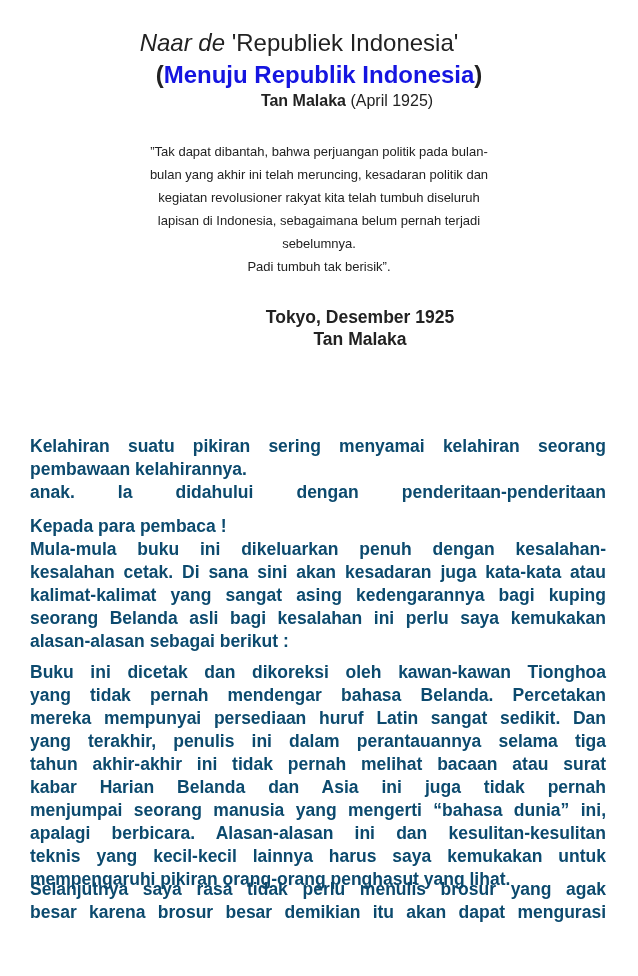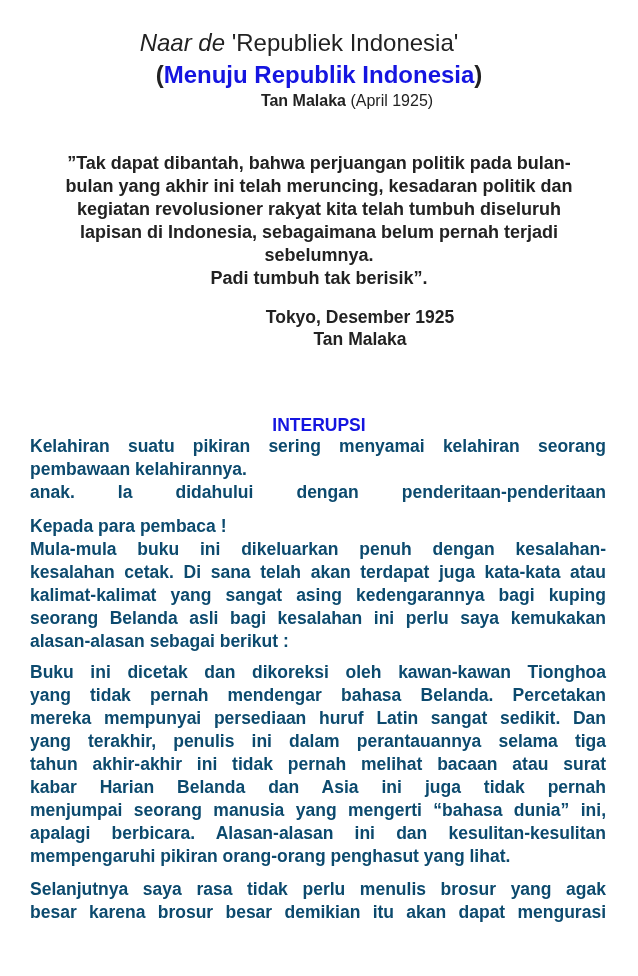--- a/index.html
+++ b/index.html
@@ -17,22 +17,22 @@
     position: absolute; top: 60px; left: 0; width: 638px; text-align: center;
     font-size: 24px; line-height: 30px; font-weight: bold; color: #222;
   }
   .title2 .blue { color: #1515e0; }
   .title3 {
     position: absolute; top: 91px; left: 0; width: 638px; text-align: center;
     font-size: 16px; line-height: 20px; color: #222; padding-left: 28px;
   }
   .title3 b { font-weight: bold; }
   .quote {
-    position: absolute; top: 152px; left: 36px; width: 566px; text-align: center;
-    font-size: 18px; line-height: 23px; font-weight: bold; color: #222;
+    position: absolute; top: 140px; left: 36px; width: 566px; text-align: center;
+    font-size: 13px; line-height: 23px; font-weight: normal; color: #222;
   }
   .sign {
     position: absolute; top: 306px; left: 0; width: 638px; text-align: center;
     font-size: 17.5px; line-height: 22px; font-weight: bold; color: #222; margin-left: 41px;
   }
   .section-head {
     position: absolute; top: 414px; left: 0; width: 638px; text-align: center;
     font-size: 17.5px; line-height: 22px; font-weight: bold; color: #1515e0;
   }
   .para {
@@ -65,46 +65,46 @@
     <span class="nl">lapisan di Indonesia, sebagaimana belum pernah terjadi</span>
     <span class="nl">sebelumnya.</span>
     <span class="nl">Padi tumbuh tak berisik”.</span>
   </div>
 
   <div class="sign">
     <span class="nl">Tokyo, Desember 1925</span>
     <span class="nl">Tan Malaka</span>
   </div>
 
-  <div class="section-head">INTERUPSI</div>
 
   <div class="para p1">
     <span class="nl just">Kelahiran suatu pikiran sering menyamai kelahiran seorang</span>
     <span class="nl last">pembawaan kelahirannya.</span>
     <span class="nl just">anak. Ia didahului dengan penderitaan-penderitaan</span>
   </div>
 
   <div class="para p2">
     <span class="nl last">Kepada para pembaca !</span>
     <span class="nl just">Mula-mula buku ini dikeluarkan penuh dengan kesalahan-</span>
-    <span class="nl just">kesalahan cetak. Di sana telah akan terdapat juga kata-kata atau</span>
+    <span class="nl just">kesalahan cetak. Di sana sini akan kesadaran juga kata-kata atau</span>
     <span class="nl just">kalimat-kalimat yang sangat asing kedengarannya bagi kuping</span>
     <span class="nl just">seorang Belanda asli bagi kesalahan ini perlu saya kemukakan</span>
     <span class="nl last">alasan-alasan sebagai berikut :</span>
   </div>
 
   <div class="para p3">
     <span class="nl just">Buku ini dicetak dan dikoreksi oleh kawan-kawan Tionghoa</span>
     <span class="nl just">yang tidak pernah mendengar bahasa Belanda. Percetakan</span>
     <span class="nl just">mereka mempunyai persediaan huruf Latin sangat sedikit. Dan</span>
     <span class="nl just">yang terakhir, penulis ini dalam perantauannya selama tiga</span>
     <span class="nl just">tahun akhir-akhir ini tidak pernah melihat bacaan atau surat</span>
     <span class="nl just">kabar Harian Belanda dan Asia ini juga tidak pernah</span>
     <span class="nl just">menjumpai seorang manusia yang mengerti “bahasa dunia” ini,</span>
     <span class="nl just">apalagi berbicara. Alasan-alasan ini dan kesulitan-kesulitan</span>
+    <span class="nl just">teknis yang kecil-kecil lainnya harus saya kemukakan untuk</span>
     <span class="nl last">mempengaruhi pikiran orang-orang penghasut yang lihat.</span>
   </div>
 
   <div class="para p4">
     <span class="nl just">Selanjutnya saya rasa tidak perlu menulis brosur yang agak</span>
     <span class="nl just">besar karena brosur besar demikian itu akan dapat mengurasi</span>
   </div>
 
 </div>
 

